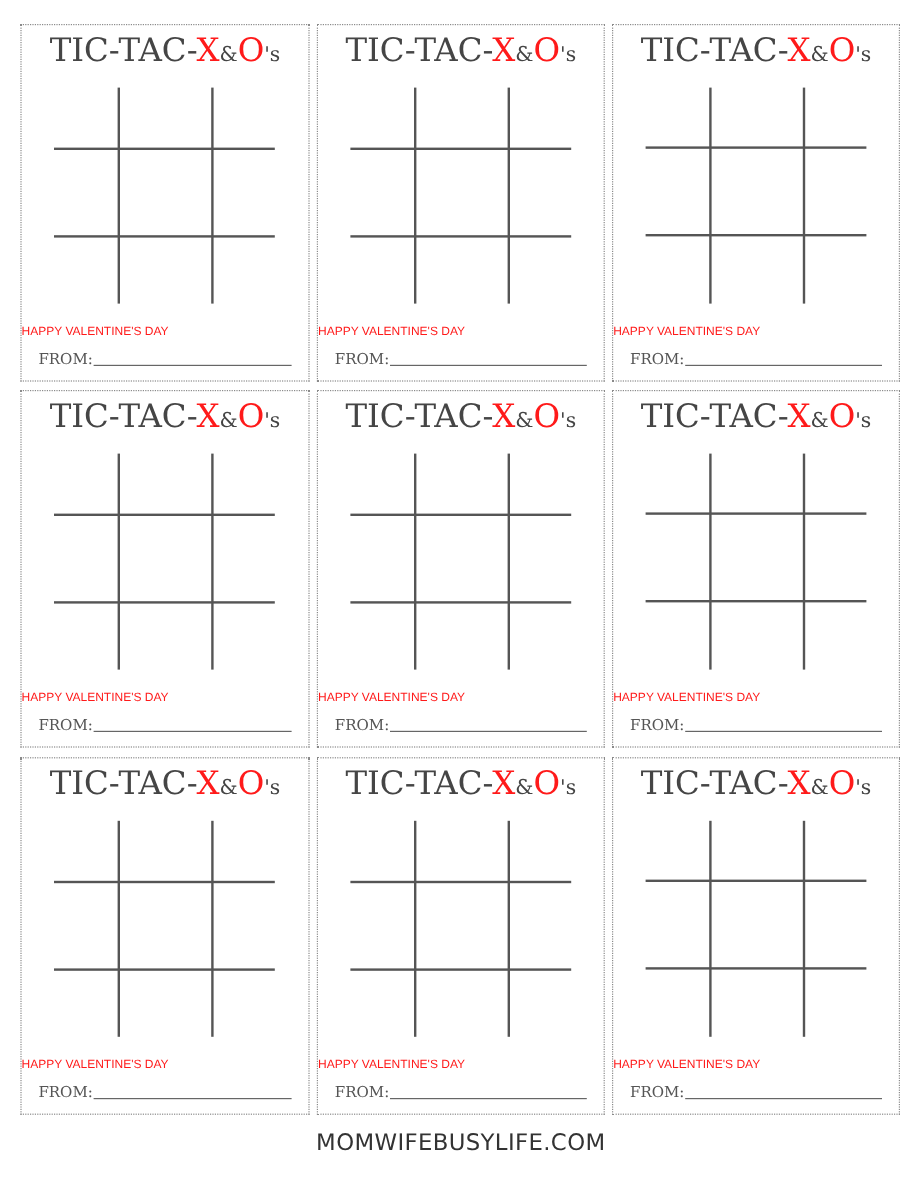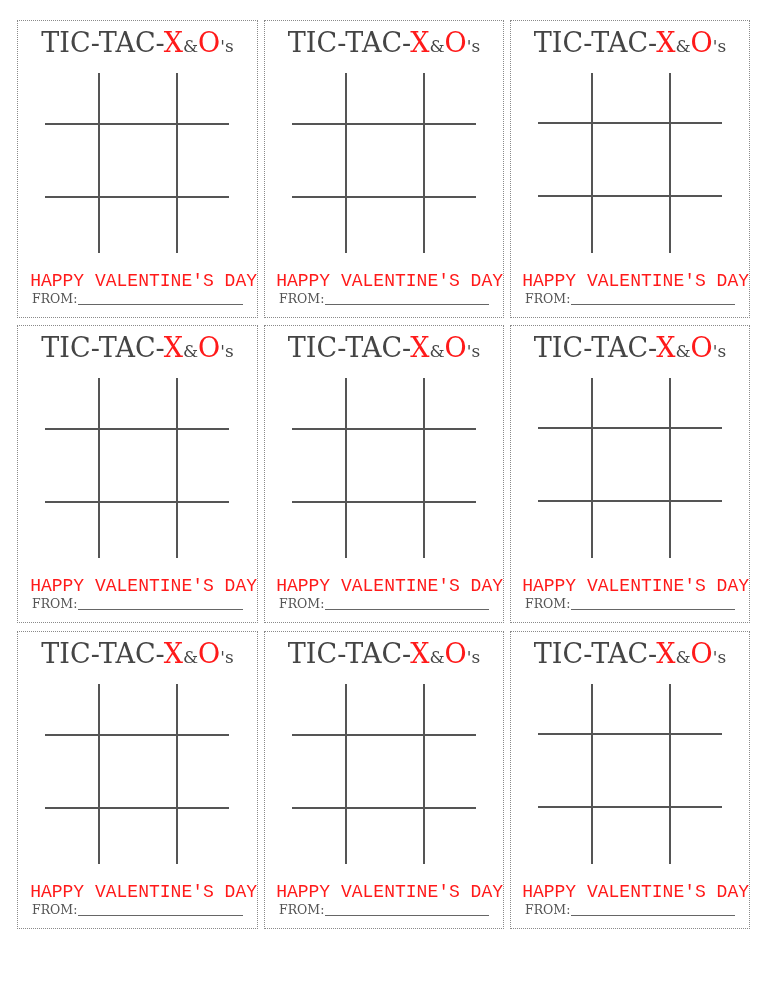--- a/index.html
+++ b/index.html
@@ -65,25 +65,25 @@
     }
     .grid .h {
       height: 2px;
       left: 0;
       width: 184px;
     }
     .greeting {
       position: absolute;
       left: 0; right: 0;
       top: 250px;
-      text-align: right;
+      text-align: left;
       color: #ff1a1a;
-      font-size: 18px;
+      font-size: 10px;
       white-space: nowrap;
-      font-family: Liberation Mono, monospace;
+      font-family: Liberation Sans, sans-serif;
     }
     .from-row {
       position: absolute;
       left: 14px;
       right: 14px;
       top: 271px;
       height: 16px;
       display: flex;
       align-items: flex-start;
       white-space: nowrap;
@@ -263,13 +263,14 @@
       <div class="h" style="top:49px"></div>
       <div class="h" style="top:122px"></div>
     </div>
     <div class="greeting">HAPPY VALENTINE'S DAY</div>
     <div class="from-row">
       <span class="from-label">FROM:</span>
       <span class="from-line"></span>
     </div>
   </div>
 
+  <div class="footer">MOMWIFEBUSYLIFE.COM</div>
 </div>
 
 </body></html>

